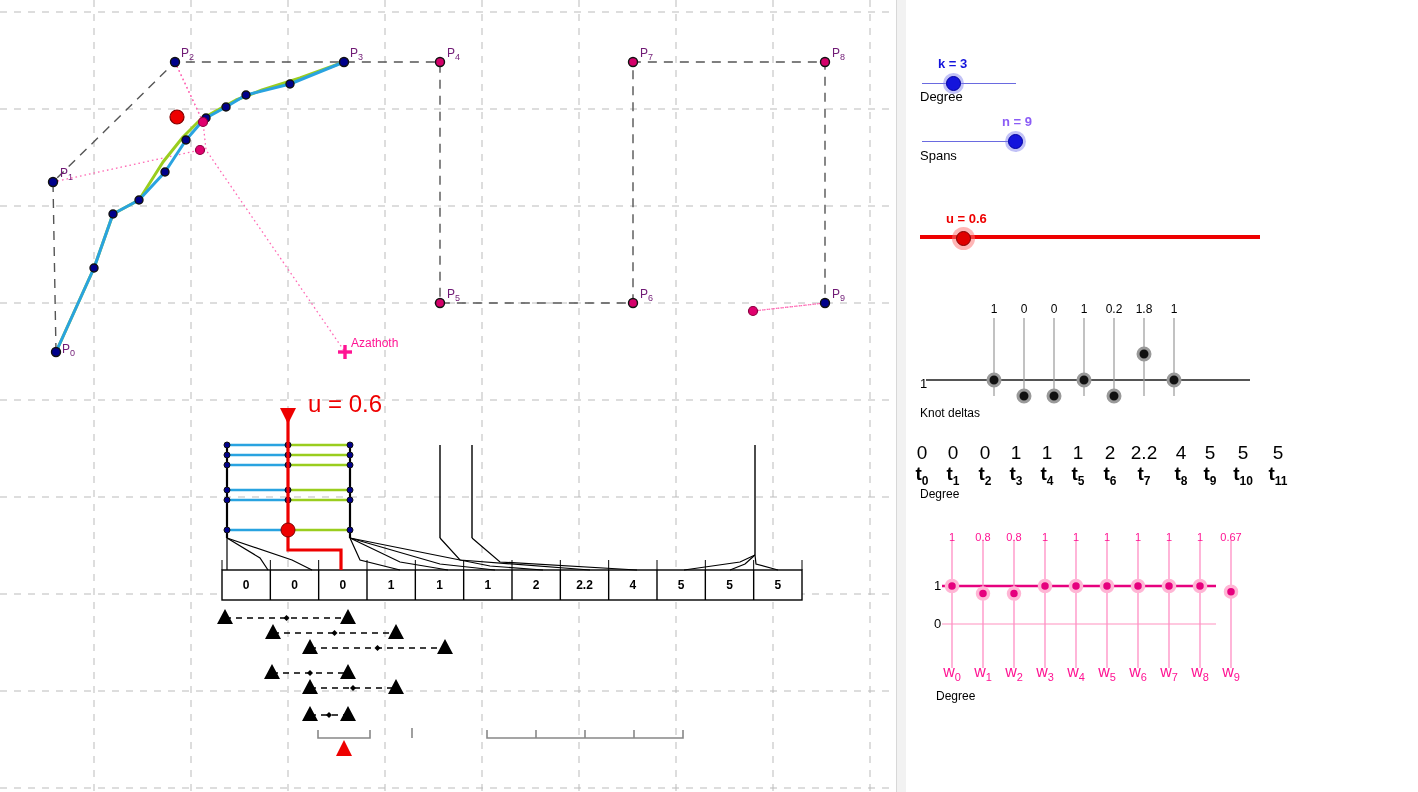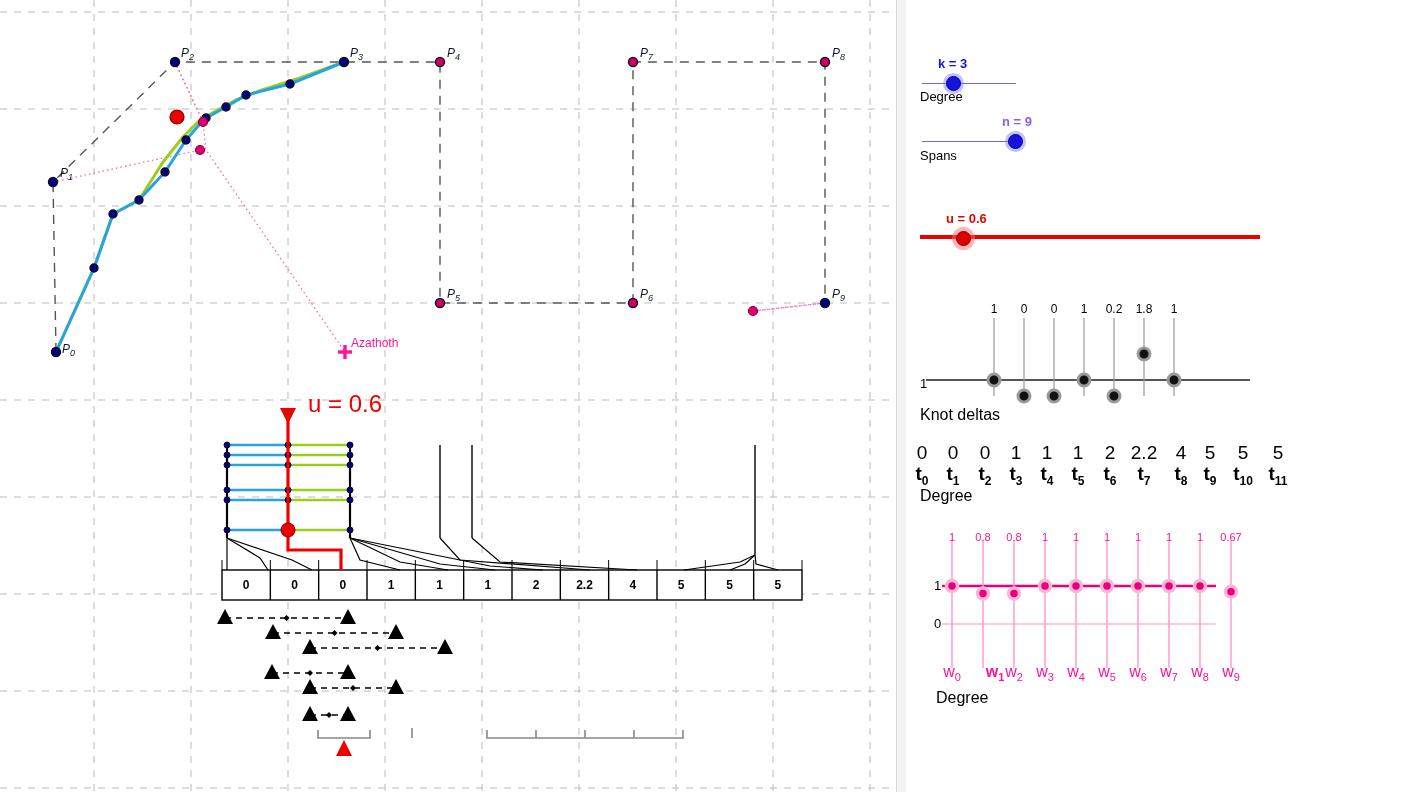--- a/index.html
+++ b/index.html
@@ -66,21 +66,21 @@
     box-shadow: 0 0 0 3px rgba(120,120,235,0.45);
   }
   .slider-knob.red {
     width: 13px; height: 13px;
     background: #e00000;
     border: 1px solid #800000;
     box-shadow: 0 0 0 4px rgba(255,110,110,0.5);
   }
   .section-caption {
     position: absolute;
-    font-size: 16px; color: #000000;
+    font-size: 12px; color: #000000;
     white-space: nowrap;
   }
   .axis-label {
     position: absolute;
     font-size: 13px; color: #000000;
     white-space: nowrap;
   }
   .delta-value {
     position: absolute;
     font-size: 12px; color: #000000;
@@ -121,23 +121,22 @@
     transform: translateX(-50%);
   }
   .knot-cell-text {
     position: absolute;
     font-size: 12px; font-weight: bold; color: #000000;
     transform: translate(-50%, -50%);
     white-space: nowrap;
   }
   .pt-label {
     position: absolute;
-    font-size: 12px; color: #0f172a;
-    white-space: nowrap;
-    font-style: italic;
+    font-size: 12px; color: #701a75;
+    white-space: nowrap;
   }
   .pt-label sub { font-size: 9px; }
   .azathoth-label {
     position: absolute;
     font-size: 12px; color: #ff1493;
     white-space: nowrap;
   }
 </style>
 </head>
 <body>
@@ -470,21 +469,21 @@
           <div class="weight-value" style="left:139px; top:531px;">1</div>
           <div class="weight-value" style="left:170px; top:531px;">1</div>
           <div class="weight-value" style="left:201px; top:531px;">1</div>
           <div class="weight-value" style="left:232px; top:531px;">1</div>
           <div class="weight-value" style="left:263px; top:531px;">1</div>
           <div class="weight-value" style="left:294px; top:531px;">1</div>
           <div class="weight-value" style="left:325px; top:531px;">0.67</div>
         </div>
       <div id="weight-names">
           <div class="weight-name" style="left:46px; top:663px;">w<sub>0</sub></div>
-          <div class="weight-name" style="left:89px; top:663px;font-weight:bold;">w<sub>1</sub></div>
+          <div class="weight-name" style="left:77px; top:663px;">w<sub>1</sub></div>
           <div class="weight-name" style="left:108px; top:663px;">w<sub>2</sub></div>
           <div class="weight-name" style="left:139px; top:663px;">w<sub>3</sub></div>
           <div class="weight-name" style="left:170px; top:663px;">w<sub>4</sub></div>
           <div class="weight-name" style="left:201px; top:663px;">w<sub>5</sub></div>
           <div class="weight-name" style="left:232px; top:663px;">w<sub>6</sub></div>
           <div class="weight-name" style="left:263px; top:663px;">w<sub>7</sub></div>
           <div class="weight-name" style="left:294px; top:663px;">w<sub>8</sub></div>
           <div class="weight-name" style="left:325px; top:663px;">w<sub>9</sub></div>
         </div>
       <div class="axis-label" style="left:28px; top:578px;">1</div>

